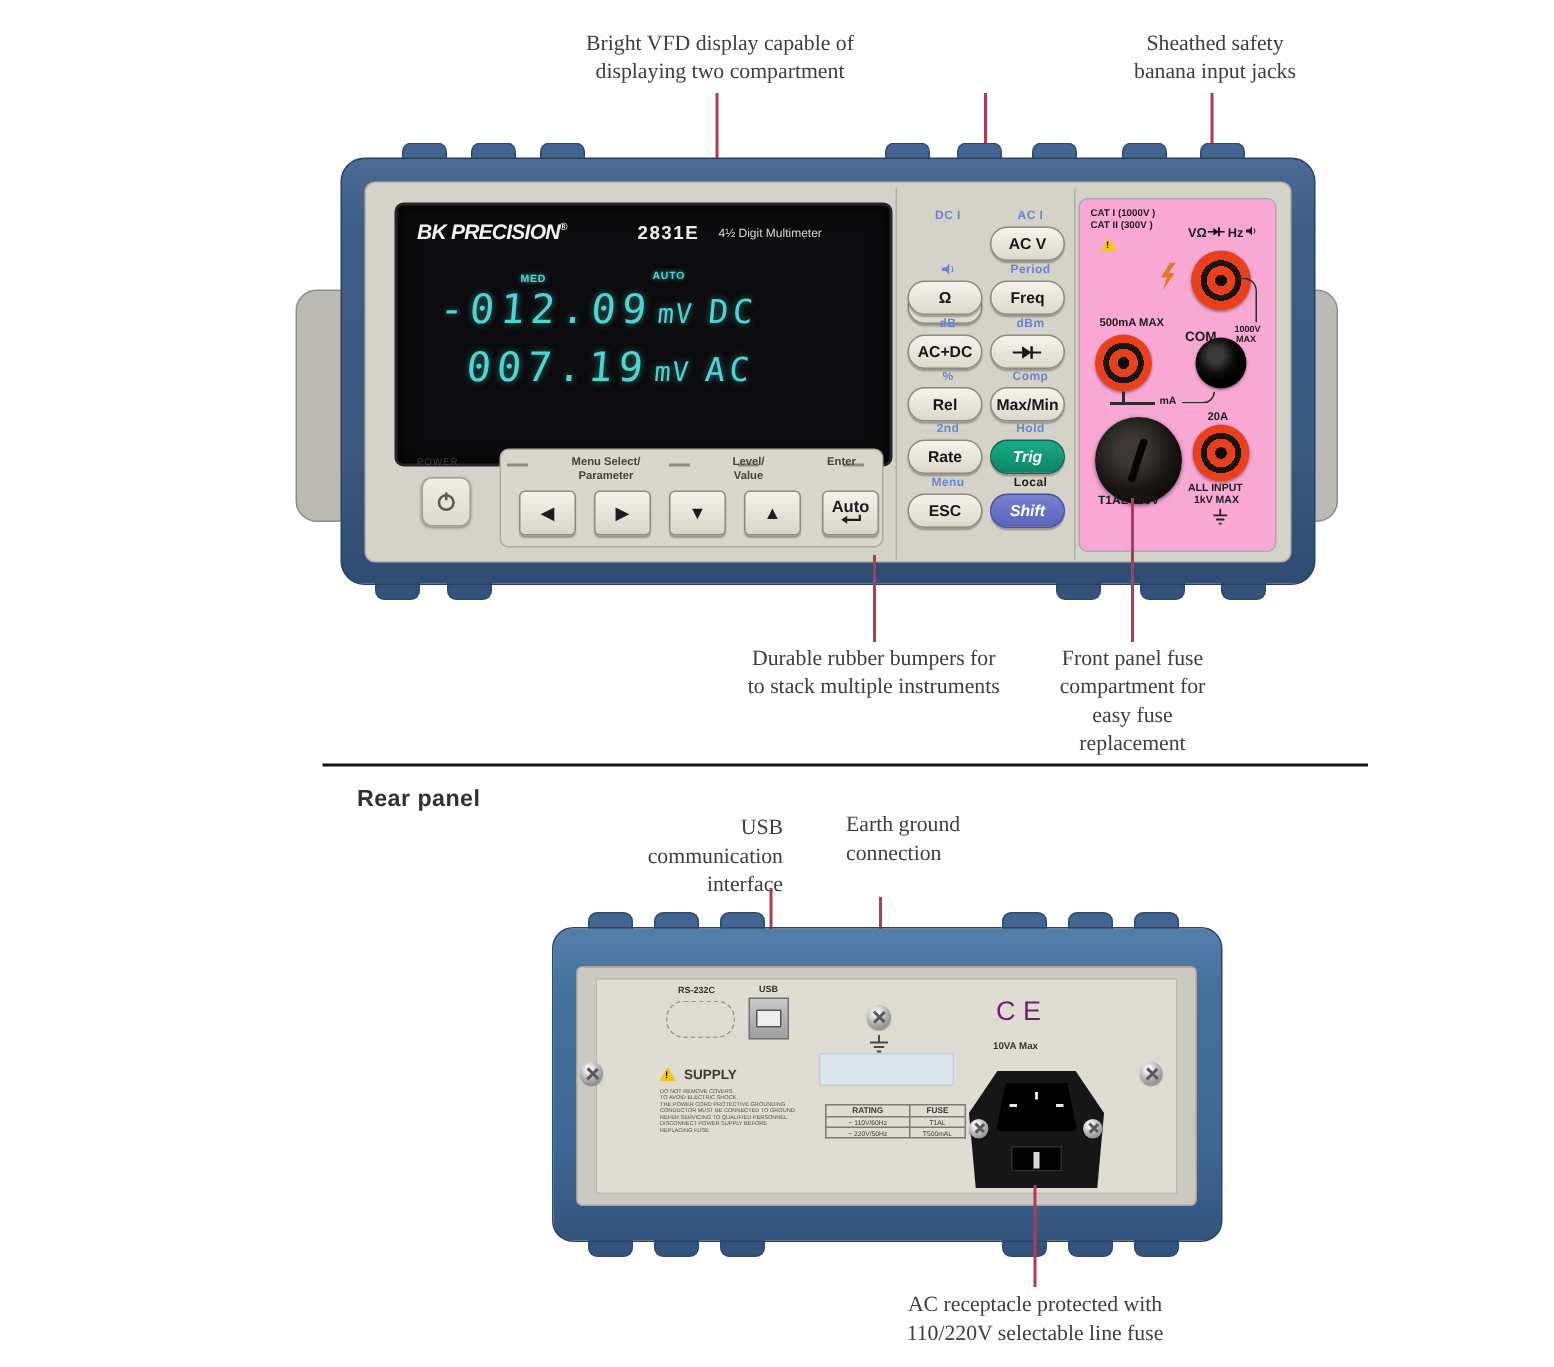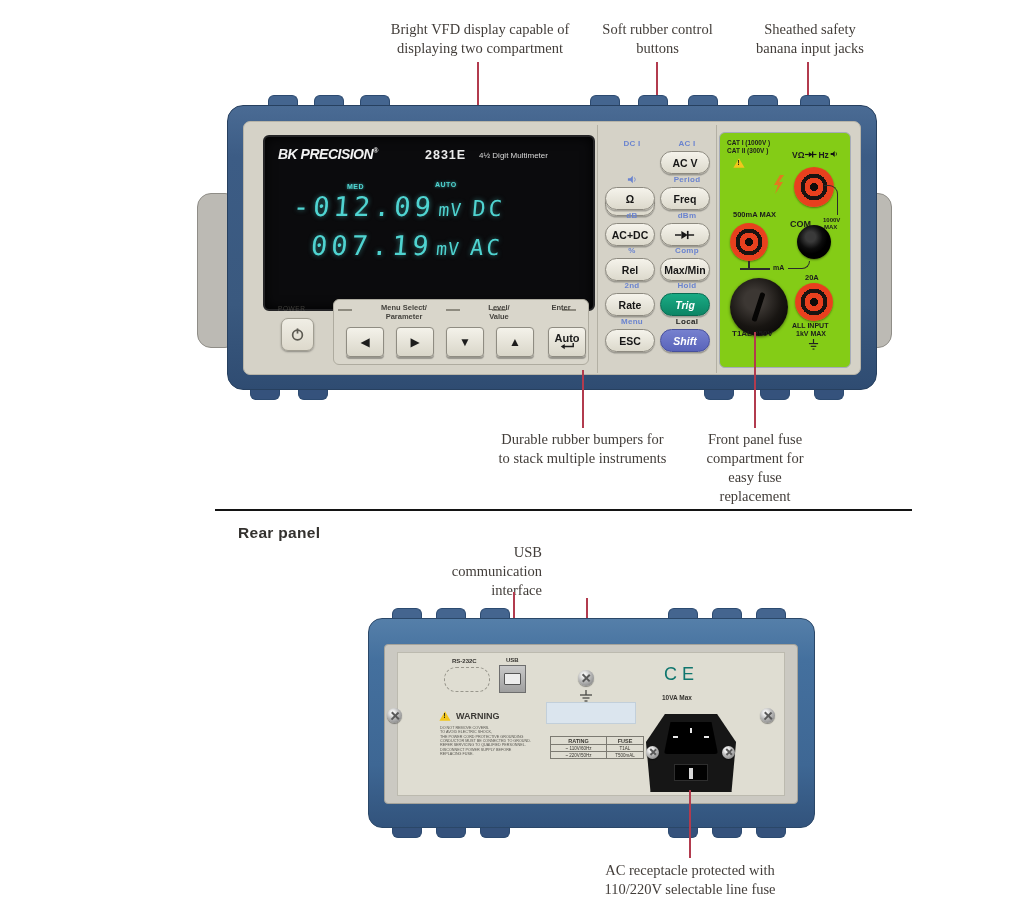--- a/index.html
+++ b/index.html
@@ -65,21 +65,21 @@
   .kp-top { position:absolute; width:54px; text-align:center; font-size:8px; font-weight:bold; color:#6b84cf; letter-spacing:.3px; }
   .kp-top.dark { color:#1d1d1d; }
   .kp-btn { position:absolute; width:50px; height:23px; border-radius:12px;
             background:linear-gradient(180deg,#f5f3eb,#dcd9cc); border:1.5px solid #8d8a80;
             box-shadow:0 1.5px 1px rgba(0,0,0,.28); display:flex; align-items:center; justify-content:center;
             font-size:10.5px; font-weight:bold; color:#161616; }
   .kp-btn.green { background:linear-gradient(180deg,#19ab84,#0d8565); color:#fff; font-style:italic; border-color:#0a6b52; }
   .kp-btn.blue  { background:linear-gradient(180deg,#7681cf,#5a64ba); color:#fff; font-style:italic; border-color:#47509c; }
   .c1 { left:7px; }  .c2 { left:62px; }
 
-  .jack-panel { position:absolute; left:475px; top:10px; width:132px; height:236px; background:#84cc16;
+  .jack-panel { position:absolute; left:475px; top:10px; width:132px; height:236px; background:#f9a8d4;
                 border:1px solid #a6abba; border-radius:6px; }
   .jp-txt { position:absolute; color:#1c1c1c; font-weight:bold; white-space:nowrap; }
   .jack { position:absolute; border-radius:50%; }
   .jack.red { width:40px; height:40px;
     background:radial-gradient(circle,#100c0a 0 4px,#e8401e 4px 9.5px,#1a1412 9.5px 13.5px,#e8401e 13.5px 20px);
     box-shadow:0 1px 2px rgba(0,0,0,.4); }
   .jack.black { width:34px; height:34px;
     background:radial-gradient(circle at 40% 35%, #3a3a3a 0 5px, #0c0c0c 12px, #000 17px);
     box-shadow:0 1px 2px rgba(0,0,0,.4); }
   .fuse-holder { position:absolute; width:58px; height:58px; border-radius:50%;
@@ -99,21 +99,21 @@
   .screw { position:absolute; border-radius:50%;
            background:radial-gradient(circle at 38% 32%, #f2f2f2 0 2px, #b9b9b9 45%, #6f6f6f 100%);
            box-shadow:0 1px 1px rgba(0,0,0,.4); }
   .screw:before, .screw:after { content:""; position:absolute; left:50%; top:18%; width:1.5px; height:64%; background:#5a5a5a; transform:translateX(-50%) rotate(45deg); }
   .screw:after { transform:translateX(-50%) rotate(-45deg); }
   .rr-txt { position:absolute; font-weight:bold; color:#35332f; white-space:nowrap; }
   .rs232-outline { position:absolute; width:46px; height:25px; border:1.5px dashed #98968c; border-radius:12px; }
   .usb-port { position:absolute; width:27px; height:28px; background:linear-gradient(180deg,#c9c9c9,#9f9f9f);
               border:1.5px solid #6e6e6e; display:flex; align-items:center; justify-content:center; }
   .usb-inner { width:17px; height:12px; background:#ededed; border:1.5px solid #555; border-radius:1px; }
-  .ce-mark { position:absolute; font-size:18px; letter-spacing:5px; color:#0f766e; font-family:"Liberation Sans", sans-serif; }
+  .ce-mark { position:absolute; font-size:18px; letter-spacing:5px; color:#701a75; font-family:"Liberation Sans", sans-serif; }
   .warn-lines { position:absolute; width:190px; font-size:6px; line-height:7px; color:#56544e;
                 transform:scale(0.62); transform-origin:left top; }
   .rating-table { position:absolute; border-collapse:collapse; color:#3a3832; }
   .rating-table td, .rating-table th { border:1px solid #7c7a72; text-align:center; padding:0 2px; }
   .rating-table th { font-size:5.5px; height:8px; }
   .rating-table td { font-size:4.5px; height:7px; }
   .ac-inlet { position:absolute; left:646px; top:714px; width:90px; height:78px; background:#161616;
               clip-path:polygon(21% 0%, 79% 0%, 100% 36%, 95% 100%, 5% 100%, 0% 36%);
               box-shadow:0 2px 3px rgba(0,0,0,.4); }
   .iec { position:absolute; left:18px; top:8px; width:54px; height:32px; background:#000;
@@ -128,24 +128,20 @@
   .tri.small { transform:scale(.8); }
 </style>
 </head>
 <body>
 
 <div class="canvas">
 
   <div class="callout" style="left:350px; top:20px; width:260px;">
     <div>Bright VFD display capable of</div>
     <div>displaying two compartment</div>
-  </div>
-  <div class="callout" style="left:590px; top:20px; width:135px;">
-    <div>Soft rubber control</div>
-    <div>buttons</div>
   </div>
   <div class="callout" style="left:735px; top:20px; width:150px;">
     <div>Sheathed safety</div>
     <div>banana input jacks</div>
   </div>
 
   <div class="vline" style="left:477px; top:62px; height:168px;"></div>
   <div class="vline" style="left:656px; top:62px; height:143px;"></div>
   <div class="vline" style="left:807px; top:62px; height:122px;"></div>
 
@@ -338,23 +334,27 @@
   <div class="callout" style="left:685px; top:430px; width:140px;">
     <div>Front panel fuse</div>
     <div>compartment for</div>
     <div>easy fuse</div>
     <div>replacement</div>
   </div>
 
   <div class="divider"></div>
   <div class="rear-heading">Rear panel</div>
 
-  <div class="callout right" style="left:420px; top:543px; width:122px;">
+  <div class="callout right" style="left:400px; top:543px; width:122px;">
     <div>USB communication</div>
     <div>interface</div>
+  </div>
+  <div class="callout left" style="left:564px; top:541px; width:110px;">
+    <div>Earth ground</div>
+    <div>connection</div>
   </div>
 
   <div class="vline" style="left:513px; top:592px; height:82px;"></div>
   <div class="vline" style="left:586px; top:598px; height:80px;"></div>
 
   <div class="tab t" style="left:392px; top:608px;"></div>
   <div class="tab t" style="left:436px; top:608px;"></div>
   <div class="tab t" style="left:480px; top:608px;"></div>
   <div class="tab t" style="left:668px; top:608px;"></div>
   <div class="tab t" style="left:712px; top:608px;"></div>
@@ -388,21 +388,21 @@
     <line x1="3.5" y1="8" x2="10.5" y2="8" stroke="#4a4a46" stroke-width="1.3"></line>
     <line x1="5.5" y1="11" x2="8.5" y2="11" stroke="#4a4a46" stroke-width="1.3"></line>
   </svg>
 
   <div class="ce-mark" style="left:664px; top:664px;">CE</div>
   <div class="rr-txt" style="left:662px; top:694px; font-size:6.5px;">10VA Max</div>
 
   <div style="position:absolute; left:438px; top:710px;">
     <div style="display:flex; align-items:center; gap:4px;">
       <div class="tri small"></div>
-      <span style="font-size:9px; font-weight:bold; color:#3b3935;">WARNING</span>
+      <span style="font-size:9px; font-weight:bold; color:#3b3935;">SUPPLY</span>
     </div>
   </div>
   <div class="warn-lines" style="left:440px; top:726px;">
     <div>DO NOT REMOVE COVERS.</div>
     <div>TO AVOID ELECTRIC SHOCK,</div>
     <div>THE POWER CORD PROTECTIVE GROUNDING</div>
     <div>CONDUCTOR MUST BE CONNECTED TO GROUND.</div>
     <div>REFER SERVICING TO QUALIFIED PERSONNEL.</div>
     <div>DISCONNECT POWER SUPPLY BEFORE</div>
     <div>REPLACING FUSE.</div>

